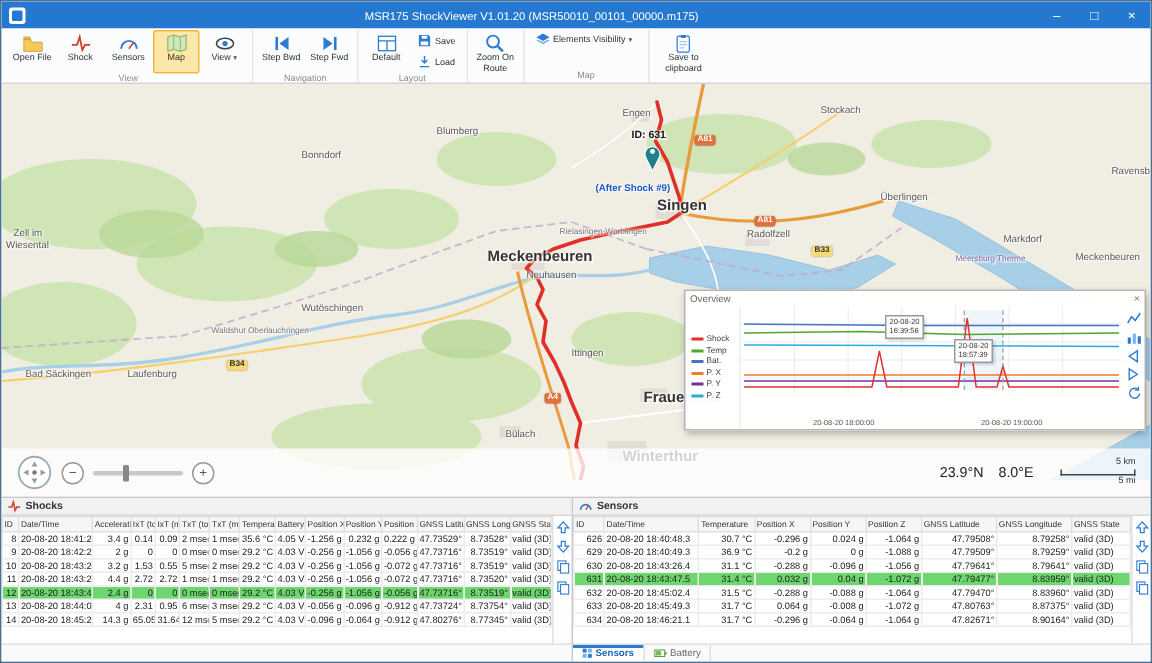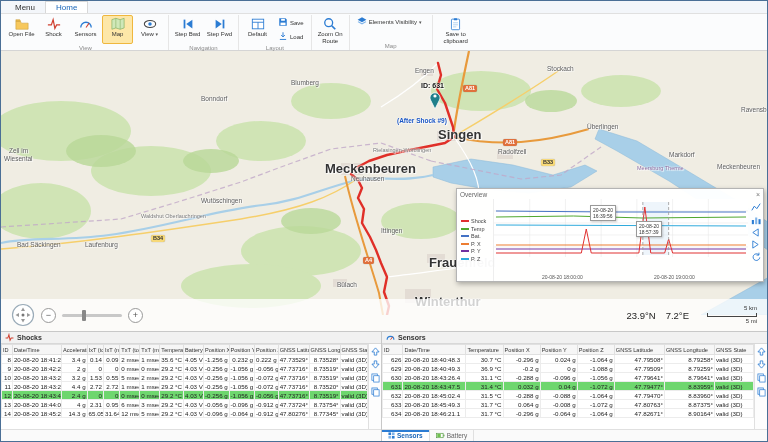--- a/index.html
+++ b/index.html
@@ -37,21 +37,21 @@
              height:13px; background:none; border:1px solid transparent; border-radius:2px; font-family:inherit;}
   .rgroup-label { font-size:6px; color:#8a8a8a; height:8px; line-height:8px; }
   .caret { font-size:5px; color:#555; }
 
   
   .map { flex:1 1 auto; position:relative; background:#f0ede3; overflow:hidden; }
   .basemap { position:absolute; left:0; top:0; }
   .maplabels { position:absolute; inset:0; pointer-events:none; }
   .maplabel { position:absolute; font-size:6.5px; color:#5a5a5a; white-space:nowrap;
               text-shadow:0 0 2px #fff,0 0 2px #fff,1px 1px 1px #fff; }
-  .maplabel.city { font-size:13px; color:#333; font-weight:bold; }
+  .maplabel.city { font-size:10px; color:#333; font-weight:bold; }
   .maplabel.small { font-size:5.5px; color:#777; }
   .maplabel.poi { font-size:5.5px; color:#8a6aa0; }
   .maplabel.marker { font-size:7px; color:#111; font-weight:bold; }
   .maplabel.shocklabel { font-size:6.5px; color:#1a56c4; font-weight:bold; }
   .badge { position:absolute; font-size:5.5px; line-height:7px; padding:0 2px; border-radius:2px;
            font-weight:bold; box-shadow:0 0 1px rgba(0,0,0,.4); }
 
   
   .overview { position:absolute; left:455px; top:137px; width:308px; height:94px;
               background:rgba(255,255,255,0.97); border:1px solid #b4b4b4;
@@ -108,25 +108,30 @@
   .ftab { display:flex; align-items:center; gap:2px; padding:0 6px; color:#666;
           border-right:1px solid #e0e0e0; background:none; border-top:none; border-left:none;
           border-bottom:none; font-family:inherit; font-size:6.5px;}
   .ftab.active { background:#fff; color:#1a66b8; font-weight:bold; box-shadow:inset 0 2px 0 #2b7cd3; }
 </style>
 </head>
 <body>
 
 <div class="window">
 
-
-  <div class="tabrow">
-    <span class="rtab">Menu</span>
-    <span class="rtab active">Home</span>
+  <div class="titlebar">
+    <span class="appicon"></span>
+    <span class="title">MSR175 ShockViewer V1.01.20 (MSR50010_00101_00000.m175)</span>
+    <span class="winbtns">
+      <span class="winbtn">–</span>
+      <span class="winbtn">□</span>
+      <span class="winbtn close">×</span>
+    </span>
   </div>
+
 
   <div class="ribbon">
 
     <div class="rgroup">
       <div class="rbtns">
         <button class="rbtn">
           <span class="ricon">
             <svg width="14" height="14" viewBox="0 0 16 16">
                 <path d="M1 5 h5 l1.5 2 H15 v7 H1z" fill="#f7c85c" stroke="#c89a30" stroke-width="0.6"></path>
                 <path d="M1 5 V3 h4.5 l1 2z" fill="#e8b84a" stroke="#c89a30" stroke-width="0.5"></path>
@@ -487,21 +492,21 @@
           </svg>
       </span>
       <button class="zbtn">−</button>
       <span class="ztrack">
           <span class="zhandle"></span>
         </span>
       <button class="zbtn">+</button>
       <span class="spacer"></span>
       <span class="coords">
         <span>23.9°N</span>
-          <span>7.2°E</span>
+          <span>8.0°E</span>
       </span>
       <span class="scale">
         <div>5 km</div>
         <div class="bar"></div>
         <div>5 mi</div>
       </span>
     </div>
   </div>
 
   <div class="bottom">

